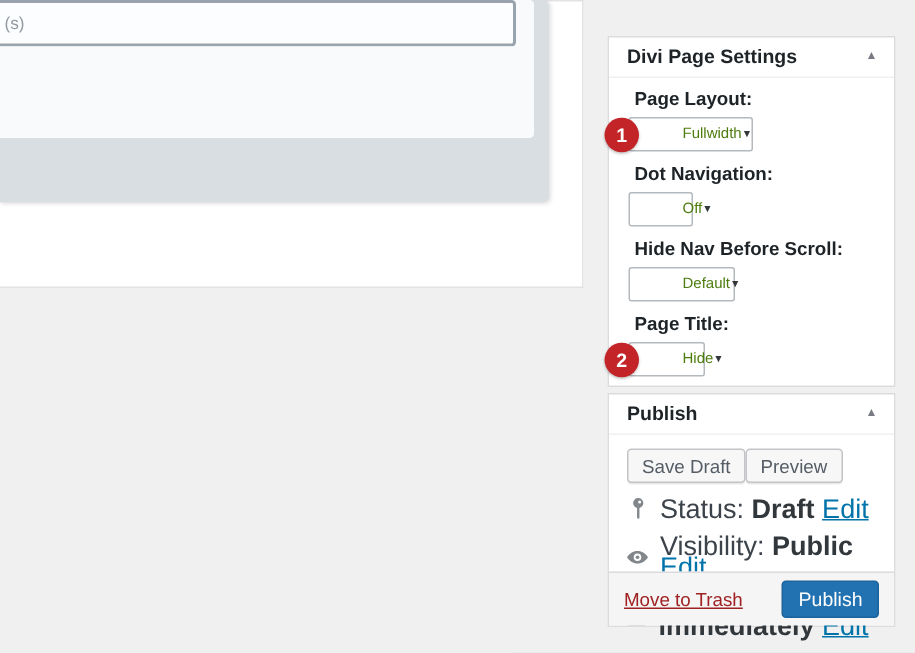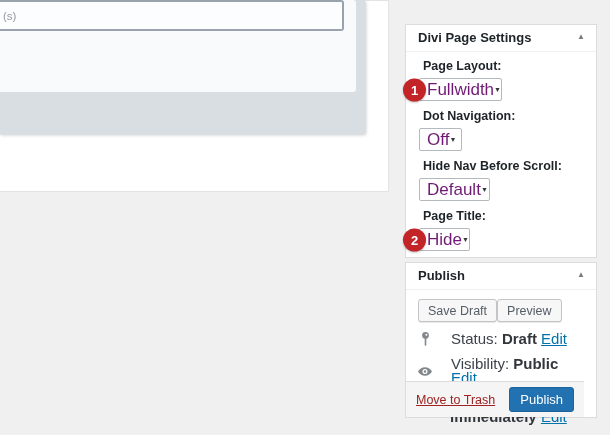--- a/index.html
+++ b/index.html
@@ -76,47 +76,47 @@
 
   .f-label { font-size:12.5px; font-weight:bold; color:#1d2327;
     margin:0 4px 4px; line-height:15px; }
   .field { margin-bottom:8px; }
   .selectbox {
     position:relative; height:23px; background:#ffffff;
     border:1px solid #b4b9be; border-radius:2px;
     display:flex; align-items:center; justify-content:space-between;
     padding:0 7px; cursor:pointer;
   }
-  .sel-val { font-size:17px; color:#701a75; }
+  .sel-val { font-size:10px; color:#4d7c0f;margin-left:28px; }
   .caret { font-size:7px; color:#32373c; }
 
   .marker {
     position:absolute; left:-17px; top:50%; transform:translateY(-50%);
     width:23px; height:23px; border-radius:50%;
     background:#c32427; color:#ffffff; font-size:13px; font-weight:bold;
     display:flex; align-items:center; justify-content:center;
     box-shadow:0 1px 2px rgba(0,0,0,0.25); z-index:5;
   }
 
   .pub-body { padding:9px 12px 0; }
   .btn-row { display:flex; margin-bottom:10px; }
   .btn {
     font-size:12.5px; color:#555d66; background:#f7f7f7;
     border:1px solid #c3c4c7; border-radius:3px; height:23px;
     padding:0 9px; display:inline-flex; align-items:center; cursor:pointer;
     box-shadow:0 1px 0 #e9e9e9;
   }
-  .p-row { display:flex; align-items:center; gap:19px;
-    margin-bottom:11px; font-size:15px; color:#3c434a; line-height:14px; }
+  .p-row { display:flex; align-items:center; gap:8px;
+    margin-bottom:11px; font-size:18px; color:#3c434a; line-height:14px; }
   .p-row .val { font-weight:bold; color:#32373c; }
   .edit-link { color:#0073aa; text-decoration:underline; cursor:pointer; }
   .row-ic { display:inline-flex; width:14px; justify-content:center; }
 
   .panel-footer {
-    position:absolute; left:0; right:12px; bottom:0; height:36px;
+    position:absolute; left:0; right:0; bottom:0; height:36px;
     background:#f5f5f5; border-top:1px solid #dcdcde;
     display:flex; align-items:center; justify-content:space-between;
     padding:0 10px;
   }
   .trash-link { font-size:12.5px; color:#a02222;
     text-decoration:underline; cursor:pointer; }
   .publish-btn {
     background:#2271b1; border:1px solid #1d639c; border-radius:3px;
     color:#ffffff; font-size:13px; padding:4px 10px; cursor:pointer;
     font-family:"Liberation Sans", sans-serif;

